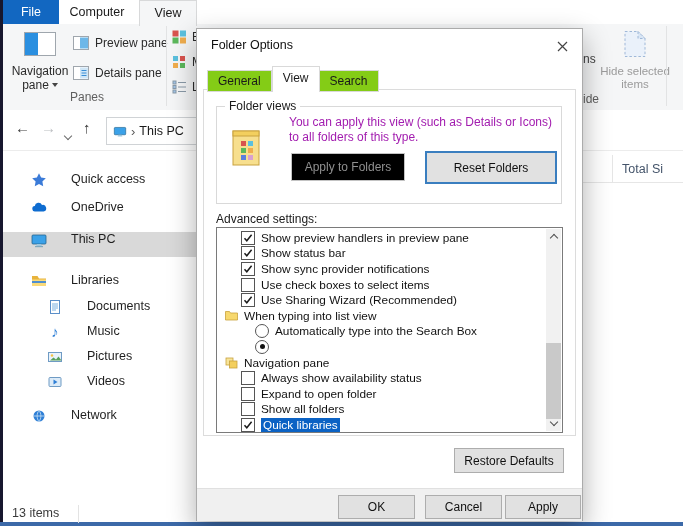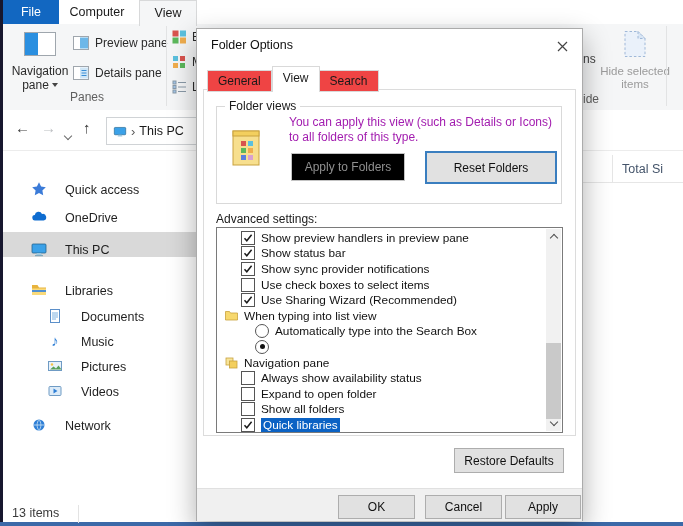--- a/index.html
+++ b/index.html
@@ -45,37 +45,37 @@
   #breadcrumb{left:103px;top:7px;width:93px;height:26px;border:1px solid #d0d3d6;background:#fff;display:flex;align-items:center;padding-left:6px;gap:4px;font-size:12.5px;overflow:hidden}
   #breadcrumb .sep{color:#5a5a5a;font-size:13px}
 
   
   #colhead-line-v{left:612px;top:155px;width:1px;height:27px;background:#e6e6e6}
   #colhead-line-h{left:582px;top:182px;width:101px;height:1px;background:#e6e6e6}
   #colhead{left:622px;top:162px;font-size:12.5px;color:#44546a;white-space:nowrap}
 
   
   #sidebar{left:3px;top:172px;width:193px}
-  .side-row{height:25px;display:flex;align-items:flex-end;gap:18px;padding-left:28px;font-size:12.5px;color:#1f1f1f;cursor:default}
+  .side-row{height:25px;display:flex;align-items:flex-start;gap:24px;padding-left:28px;font-size:12.5px;color:#1f1f1f;cursor:default}
   .side-row.lvl2{padding-left:44px}
   .side-row.selected{background:#d9d9d9}
   .side-row .ico{width:16px;height:16px;flex:none;display:flex;align-items:center;justify-content:center}
 
   
   #statusbar{left:12px;top:506px;font-size:12.5px;color:#3b3b3b}
   #status-sep{left:78px;top:505px;width:1px;height:18px;background:#e3e3e3}
 
   
   #dialog{left:196px;top:28px;width:385px;height:491px;background:#fff;border:1px solid #ababab;
           box-shadow:0 10px 26px rgba(0,0,0,.32);z-index:10}
   #dlg-title{left:14px;top:9px;font-size:12.5px;color:#101010}
   #dlg-close{right:9px;top:7px;width:22px;height:20px;display:flex;align-items:center;justify-content:center;cursor:default}
 
   #dlg-tabs{left:10px;top:37px;display:flex;align-items:flex-end;z-index:3}
-  .dtab{height:20px;line-height:20px;padding:0 10px;font-size:12px;background:#ef4444;border:1px solid #d9d9d9;border-left:none;color:#1a1a1a;cursor:default}
+  .dtab{height:20px;line-height:20px;padding:0 10px;font-size:12px;background:#84cc16;border:1px solid #d9d9d9;border-left:none;color:#1a1a1a;cursor:default}
   .dtab:first-child{border-left:1px solid #d9d9d9}
   .dtab.active{background:#fff;height:25px;line-height:23px;border-bottom:none;border-left:1px solid #d9d9d9;position:relative;z-index:4}
 
   #dlg-page{left:6px;top:60px;width:371px;height:345px;border:1px solid #dcdcdc;background:#fff}
 
   #groupbox{position:absolute;left:12px;top:16px;width:344px;height:96px;border:1px solid #d9d9d9}
   #groupbox .legend{position:absolute;top:-8px;left:8px;background:#fff;padding:0 4px;font-size:12px;color:#1a1a1a}
   #fv-icon{position:absolute;left:12px;top:22px}
   #fv-desc{position:absolute;left:72px;top:8px;width:264px;font-size:12px;line-height:15px;color:#a21caf}
   .btn{font-size:12px;color:#111;background:#e1e1e1;border:1px solid #adadad;display:flex;align-items:center;justify-content:center;cursor:default}

